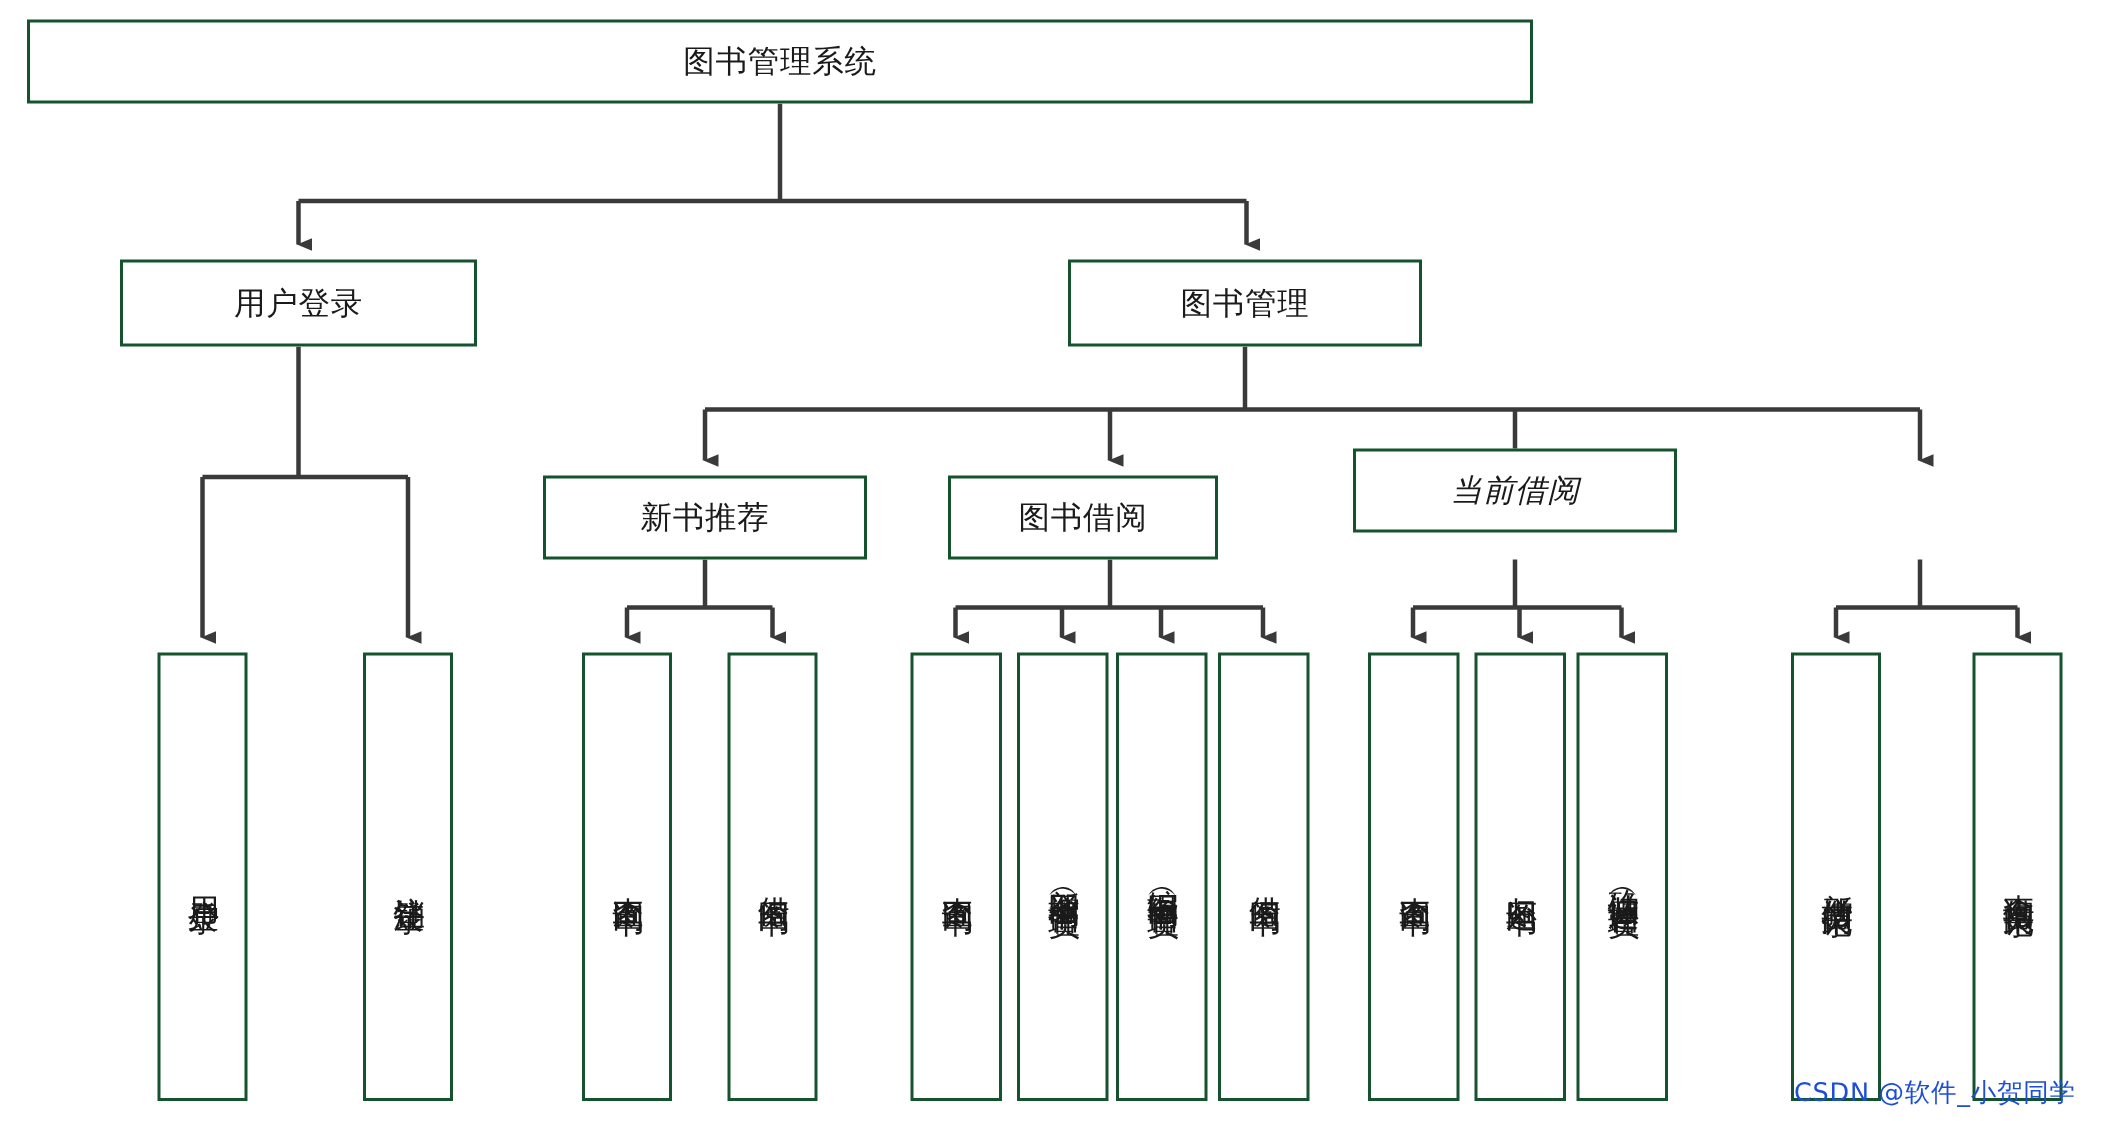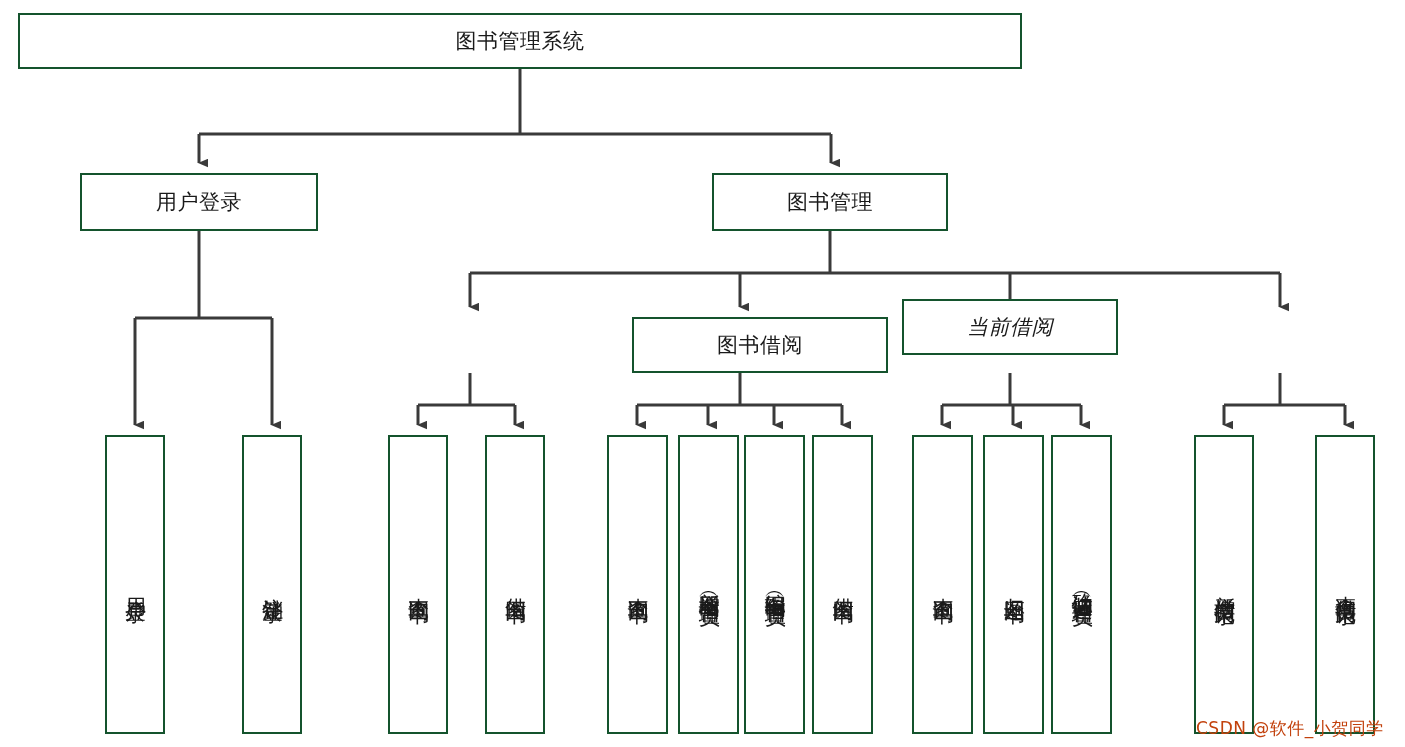--- a/index.html
+++ b/index.html
@@ -57,21 +57,21 @@
     writing-mode: vertical-rl;
     text-orientation: upright;
     font-size: 21px;
     line-height: 1.22;
     letter-spacing: 2px;
     white-space: normal;
     max-height: 100%;
   }
   .watermark {
     position: absolute;
-    color: #c2410c;
+    color: #1d4ed8;
     font-size: 17px;
     letter-spacing: 0.5px;
     white-space: nowrap;
     pointer-events: none;
   }
 </style>
 </head>
 <body>
 
 <div id="diagram-root">
@@ -133,21 +133,24 @@
     <span class="node-label">图书管理系统</span>
   </div>
 
   <div class="node-box horiz" style="left:80px; top:173px; width:238px; height:58px;">
     <span class="node-label">用户登录</span>
   </div>
   <div class="node-box horiz" style="left:712px; top:173px; width:236px; height:58px;align-items:center;">
     <span class="node-label">图书管理</span>
   </div>
 
-  <div class="node-box horiz" style="left:632px; top:317px; width:256px; height:56px;">
+  <div class="node-box horiz" style="left:362px; top:317px; width:216px; height:56px;">
+    <span class="node-label">新书推荐</span>
+  </div>
+  <div class="node-box horiz" style="left:632px; top:317px; width:180px; height:56px;">
     <span class="node-label">图书借阅</span>
   </div>
   <div class="node-box horiz" style="left:902px; top:299px; width:216px; height:56px;font-style:italic;">
     <span class="node-label">当前借阅</span>
   </div>
 
   <div class="node-box vert" style="left:105px; top:435px; width:60px; height:299px;">
     <span class="node-label">用户登录</span>
   </div>
   <div class="node-box vert" style="left:242px; top:435px; width:60px; height:299px;">

